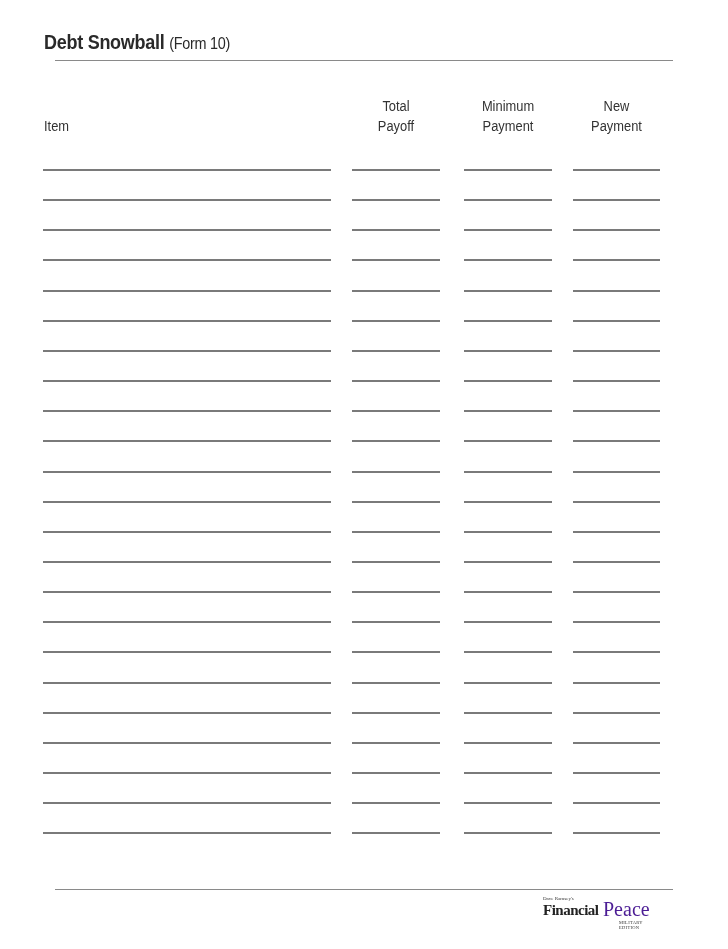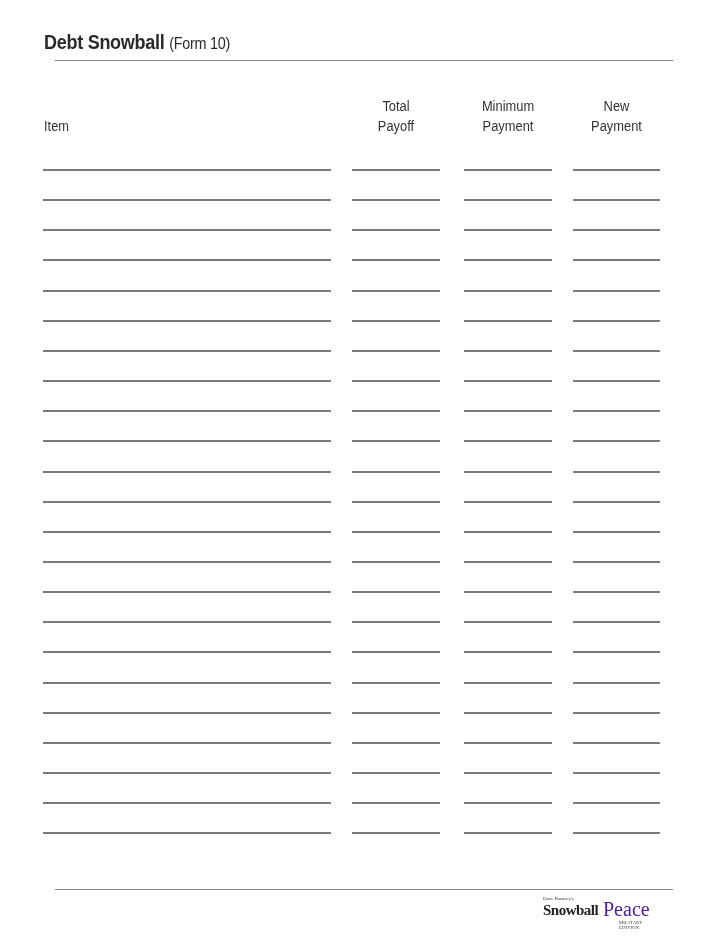--- a/index.html
+++ b/index.html
@@ -178,16 +178,16 @@
       <div class="line" style="left: 43px; top: 832.3px; width: 288px;"></div>
       <div class="line" style="left: 352px; top: 832.3px; width: 88px;"></div>
       <div class="line" style="left: 464px; top: 832.3px; width: 88px;"></div>
       <div class="line" style="left: 573px; top: 832.3px; width: 87px;"></div>
     </div>
   </div>
 
 <div class="rule" style="left:55px;top:889px;width:618px;"></div>
 <div class="logo">
   <span class="small">Dave Ramsey's</span>
-  <span class="fin">Snowball</span>
+  <span class="fin">Financial</span>
   <span class="peace">Peace</span>
   <span class="mil">MILITARY EDITION</span>
 </div>
 
 </body></html>

